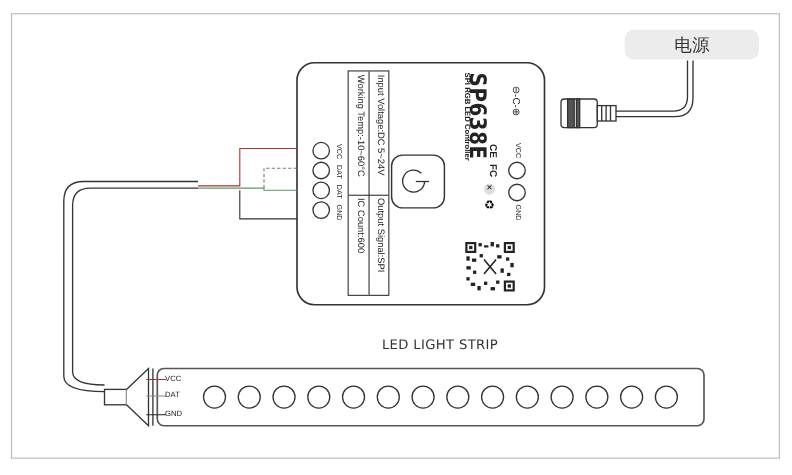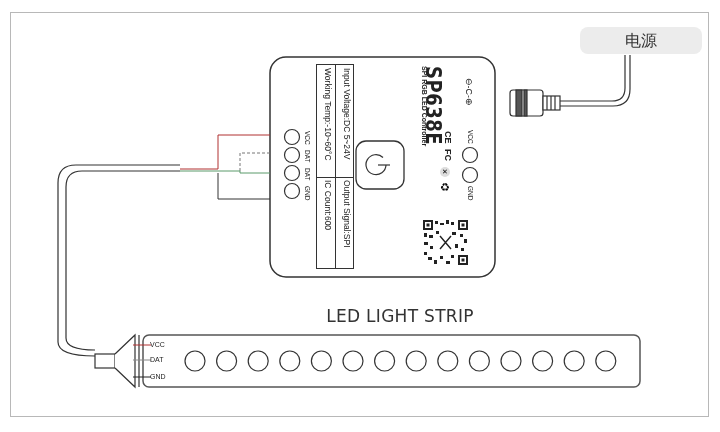--- a/index.html
+++ b/index.html
@@ -1,20 +1,20 @@
 <!DOCTYPE html>
 <html><head>
   <meta charset="utf-8">
   <style>
     html, body { margin: 0; padding: 0; background: #ffffff; }
     body { width: 720px; height: 432px; position: relative; overflow: hidden; font-family: "Liberation Sans", sans-serif; }
     .frame { position: absolute; left: 10px; top: 12px; width: 699px; height: 405px; border: 1px solid #b8b8b8; box-sizing: border-box; background: #fff; }
     svg.diagram { position: absolute; left: 0; top: 0; width: 720px; height: 432px; }
-    .power-badge { position: absolute; left: 568px; top: 27px; width: 122px; height: 27px; background: #ececec; border-radius: 8px; text-align: center; line-height: 27px; font-size: 16px; color: #333; font-family: "DejaVu Sans", sans-serif; margin-left: 12px; }
-    .strip-title { position: absolute; left: 300px; top: 306px; width: 200px; text-align: center; font-size: 17px; color: #333; letter-spacing: 0.3px; font-family: "DejaVu Sans", sans-serif; }
+    .power-badge { position: absolute; left: 568px; top: 27px; width: 122px; height: 27px; background: #ececec; border-radius: 8px; text-align: center; line-height: 27px; font-size: 16px; color: #333; font-family: "DejaVu Sans", sans-serif; }
+    .strip-title { position: absolute; left: 300px; top: 306px; width: 200px; text-align: center; font-size: 12px; color: #333; letter-spacing: 0.3px; font-family: "DejaVu Sans", sans-serif; }
     .rot { position: absolute; transform-origin: 0 0; transform: rotate(90deg); white-space: nowrap; color: #222; }
     .spec-box { position: absolute; left: 316px; top: 64px; width: 38px; height: 205px; border: 1.3px solid #333; box-sizing: border-box; }
     .spec-box .vline { position: absolute; left: 18px; top: 0; width: 0; height: 100%; border-left: 1.3px solid #333; }
     .spec-box .hline { position: absolute; left: 0; top: 112px; width: 100%; height: 0; border-top: 1.3px solid #333; }
     .spec-text { font-size: 8.5px; }
     .pin-label { font-size: 6.5px; }
     .brand { font-size: 18px; font-weight: bold; letter-spacing: 0.5px; font-family: "DejaVu Sans", sans-serif; transform: rotate(90deg) scaleY(1.15); }
     .subbrand { font-size: 7px; font-weight: bold; }
     .strip-pin { position: absolute; font-size: 7px; color: #222; }
   </style>

